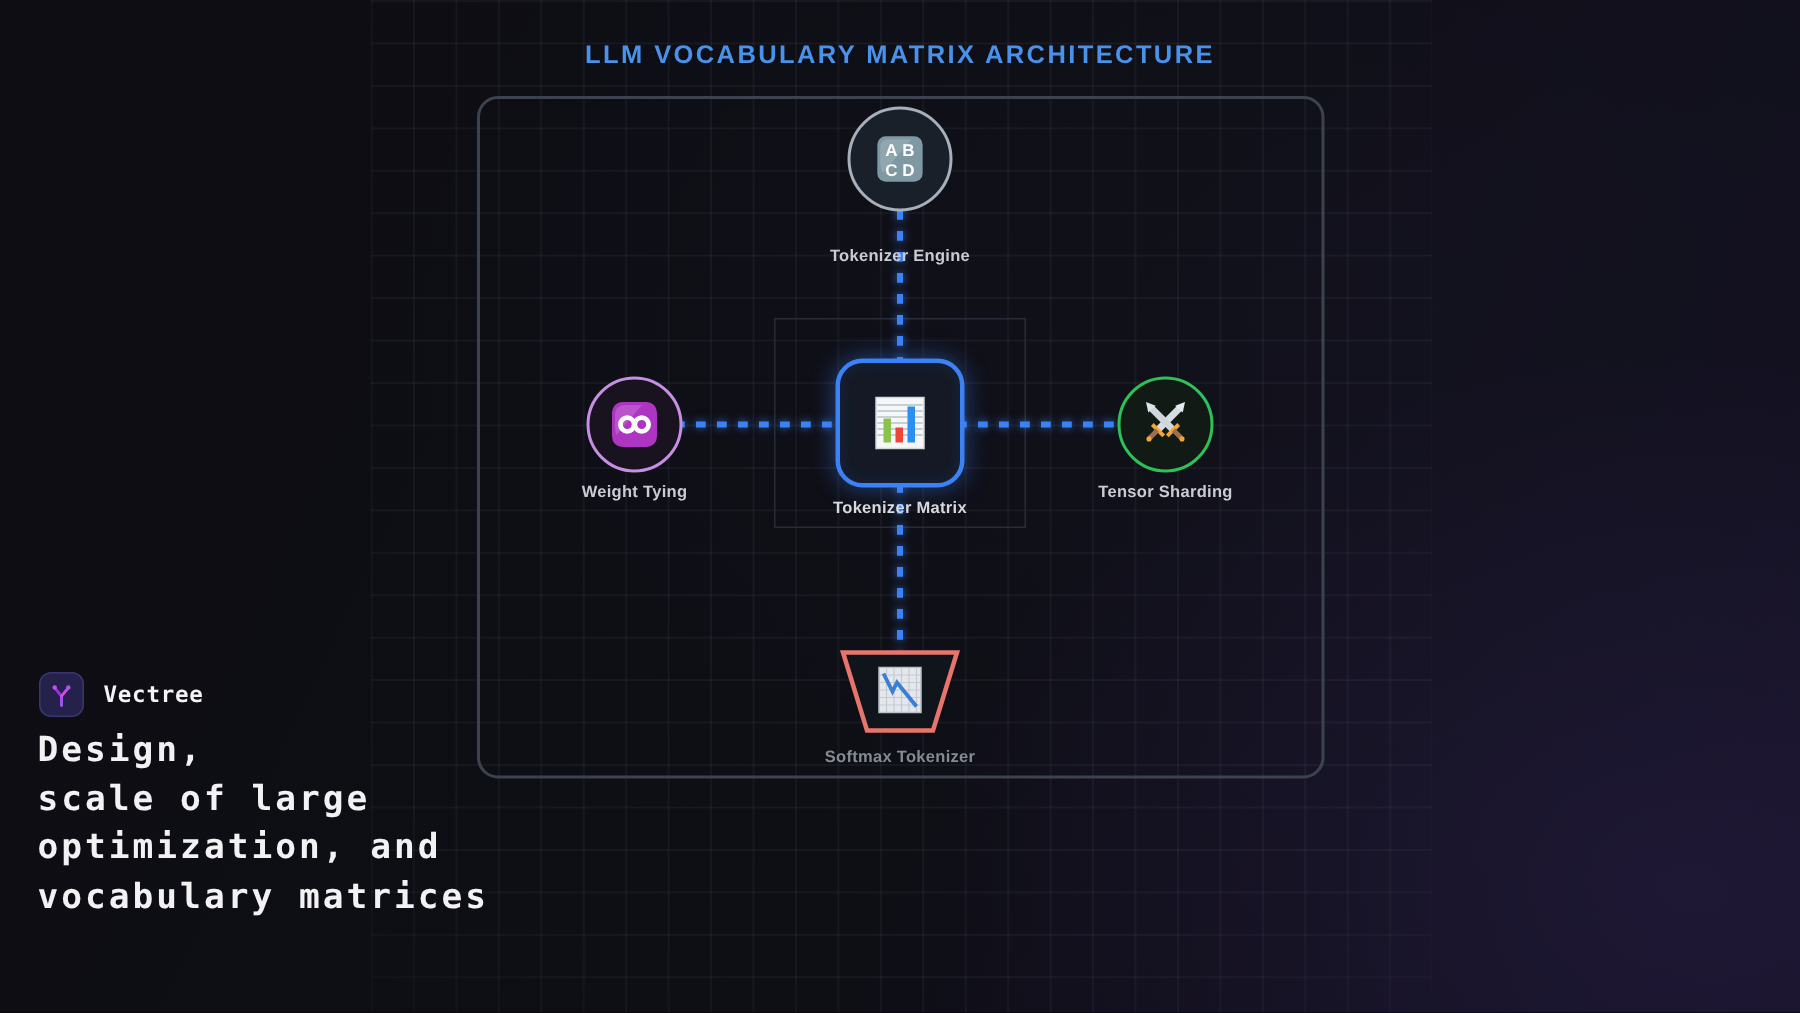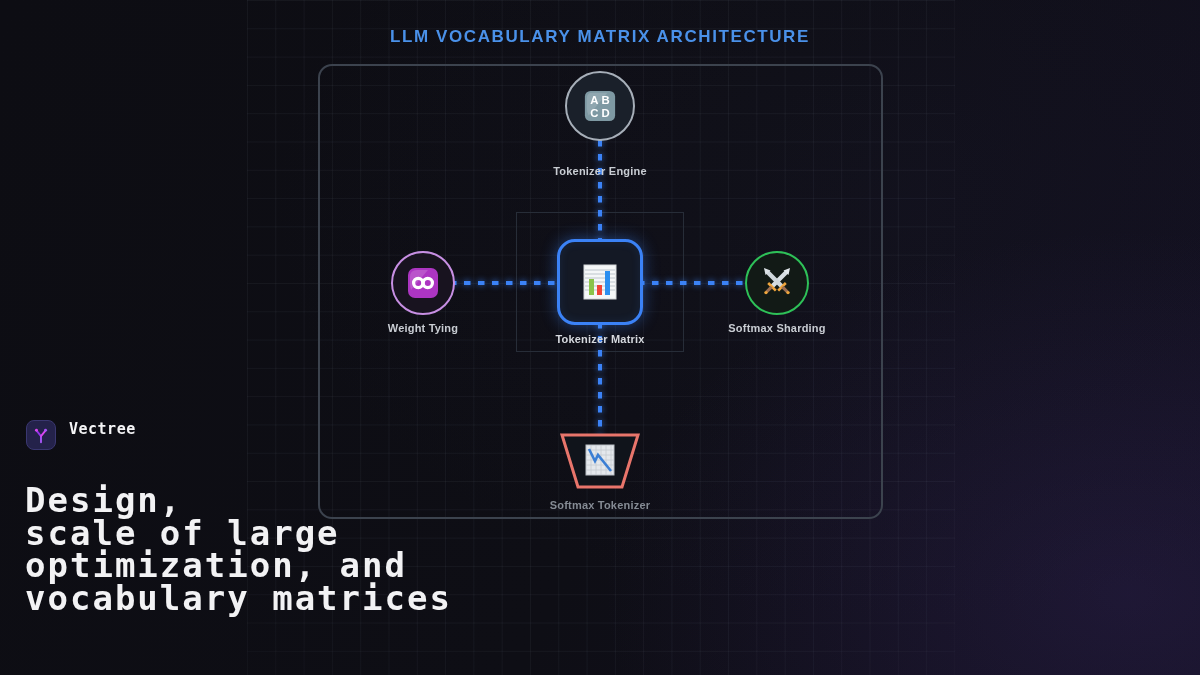--- a/index.html
+++ b/index.html
@@ -55,33 +55,33 @@
   .softmax-icon-wrap { position:absolute; left:585px; top:444px; }
   .node-label {
     position:absolute; text-align:center; font-size:11px; font-weight:bold;
     color:#c9cdd3; letter-spacing:0.2px;
   }
   .lbl-tokenizer { left:520px; top:149px; width:160px;margin-top:16px; }
   .lbl-weight    { left:353px; top:322px; width:140px; }
   .lbl-embedding { left:520px; top:333px; width:160px; color:#d6d9de; }
   .lbl-tensor    { left:707px; top:322px; width:140px; }
   .lbl-softmax   { left:510px; top:499px; width:180px; color:#858b94; }
-  .brand-row { position:absolute; left:26px; top:420px; display:flex; }
+  .brand-row { position:absolute; left:26px; top:448px; display:flex; align-items:center; }
   .brand-logo {
     width:30px; height:30px; border-radius:8px; background:#24224a;
     border:1px solid #3a3770; display:flex; align-items:center; justify-content:center;
   }
   .brand-name {
     margin-left:13px; color:#f4f4f6; font-size:15px; font-weight:bold;
     font-family:"DejaVu Sans Mono", monospace; letter-spacing:0.5px;
   }
   .headline {
     position:absolute; left:25px; top:484px; width:470px;
     font-family:"DejaVu Sans Mono", monospace; font-weight:bold;
-    font-size:34px; line-height:32.6px; letter-spacing:2px; color:#f2f2f4;
+    font-size:23px; line-height:32.6px; letter-spacing:2px; color:#f2f2f4;
   }
   .footer-url {
     position:absolute; right:24px; top:624px;
     font-family:"DejaVu Sans Mono", monospace; font-size:14px; color:#80838c;
     letter-spacing:0.3px; text-decoration:none;
   }
 </style>
 </head>
 <body>
 
@@ -150,21 +150,21 @@
       <line x1="10.5" y1="9" x2="25" y2="23.5" stroke="#cfd7dc" stroke-width="4.5"></line>
       <polygon points="7,5 8.5,12 13.5,7.5" fill="#dde3e7"></polygon>
       <line x1="11.2" y1="20" x2="18.8" y2="27.6" stroke="#f0a63c" stroke-width="2.6"></line>
       <line x1="28.8" y1="20" x2="21.2" y2="27.6" stroke="#f0a63c" stroke-width="2.6"></line>
       <line x1="14.6" y1="23.8" x2="9.5" y2="29" stroke="#9c6f52" stroke-width="3.2"></line>
       <line x1="25.4" y1="23.8" x2="30.5" y2="29" stroke="#9c6f52" stroke-width="3.2"></line>
       <circle cx="9" cy="29.6" r="1.7" fill="#f0a63c"></circle>
       <circle cx="31" cy="29.6" r="1.7" fill="#f0a63c"></circle>
     </svg>
   </div>
-  <div class="node-label lbl-tensor">Softmax Sharding</div>
+  <div class="node-label lbl-tensor">Tensor Sharding</div>
 
   <svg class="softmax-shape" width="88" height="58" viewBox="0 0 88 58">
     <polygon points="6,3 82,3 66,55 22,55" fill="#10141b" stroke="#e8756b" stroke-width="3"></polygon>
   </svg>
   <div class="softmax-icon-wrap">
     <svg width="30" height="32" viewBox="0 0 30 32">
       <rect x="1" y="1" width="28" height="30" fill="#e4e8ec" stroke="#b9bfc6" stroke-width="1"></rect>
       <g stroke="#c4cad0" stroke-width="0.8">
         <line x1="6" y1="1" x2="6" y2="31"></line>
           <line x1="11" y1="1" x2="11" y2="31"></line>

